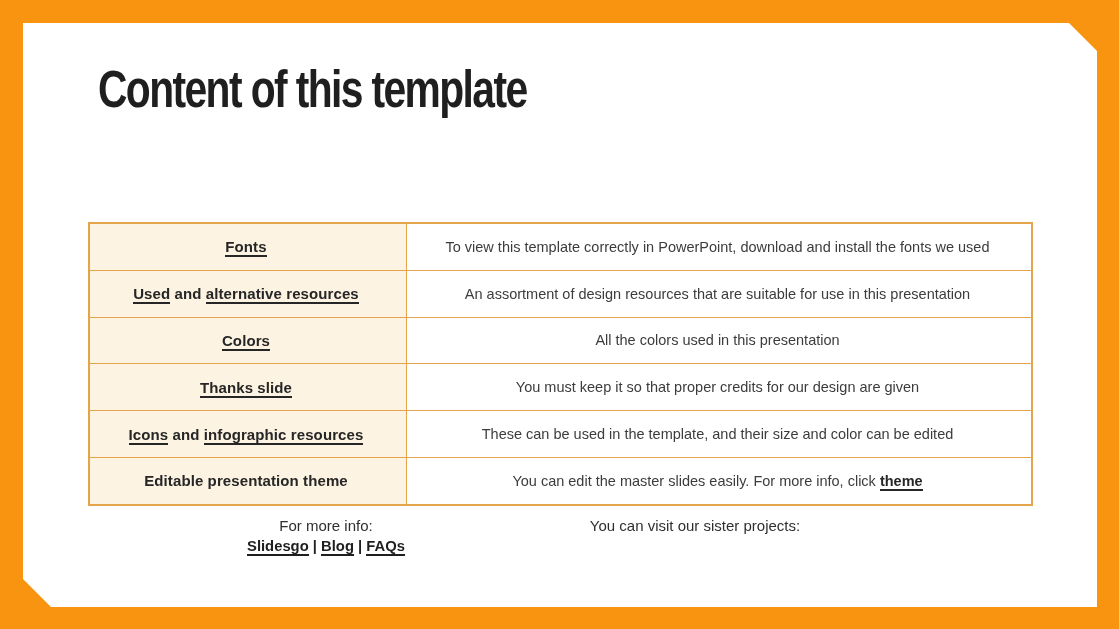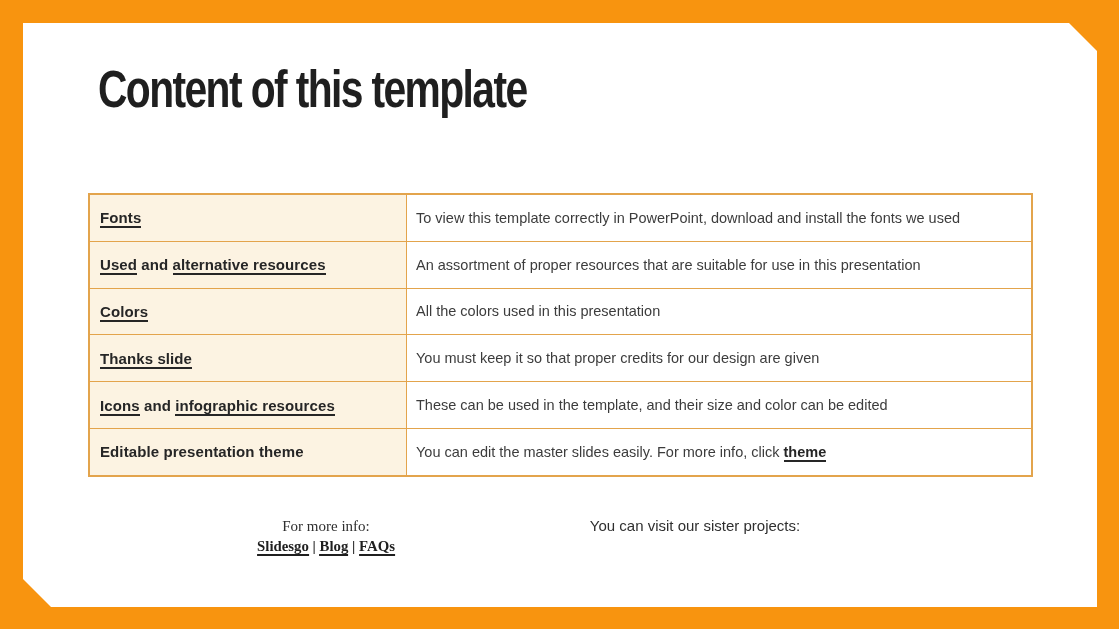--- a/index.html
+++ b/index.html
@@ -38,25 +38,26 @@
     left: 75px;
     top: 126px;
     font-size: 17.5px;
     color: #2d2d2d;
     letter-spacing: 0.1px;
     white-space: nowrap;
   }
   table.ctable {
     position: absolute;
     left: 65px;
-    top: 170px;
+    top: 199px;
     width: 945px;
     border-collapse: collapse;
     border: 2px solid var(--tborder, #E3A44C);
     table-layout: fixed;
+    text-align: center;
   }
   table.ctable td {
     border: 1px solid var(--tborder, #E3A44C);
     height: 45.8px;
     vertical-align: middle;
   }
   td.label-cell {
     width: 292px;
     background: var(--cellbg, #FCF3E2);
     padding: 0 14px 0 10px;
@@ -79,21 +80,21 @@
     pointer-events: none;
   }
   .fgroup {
     position: absolute;
     top: 493px;
     transform: translateX(-50%);
     text-align: center;
     white-space: nowrap;
     pointer-events: auto;
   }
-  .fgroup-0 { left: 303px; font-family: Liberation Serif, serif; }
+  .fgroup-0 { left: 303px; }
   .fgroup-1 { left: 672px; }
   .fcaption {
     font-size: 15px;
     color: #2f2f2f;
     line-height: 20px;
   }
   .flinks {
     font-size: 14.8px;
     line-height: 20px;
     color: #1f1f1f;
@@ -108,21 +109,21 @@
   <div class="title">Content of this template</div>
 
   <table class="ctable">
     <tbody>
         <tr>
           <td class="label-cell"><span class="u">Fonts</span></td>
           <td class="desc-cell"><span>To view this template correctly in PowerPoint, download and install the fonts we used</span></td>
         </tr>
         <tr>
           <td class="label-cell"><span class="u">Used</span><span> and </span><span class="u">alternative resources</span></td>
-          <td class="desc-cell"><span>An assortment of proper resources that are suitable for use in this presentation</span></td>
+          <td class="desc-cell"><span>An assortment of design resources that are suitable for use in this presentation</span></td>
         </tr>
         <tr>
           <td class="label-cell"><span class="u">Colors</span></td>
           <td class="desc-cell"><span>All the colors used in this presentation</span></td>
         </tr>
         <tr>
           <td class="label-cell"><span class="u">Thanks slide</span></td>
           <td class="desc-cell"><span>You must keep it so that proper credits for our design are given</span></td>
         </tr>
         <tr>

